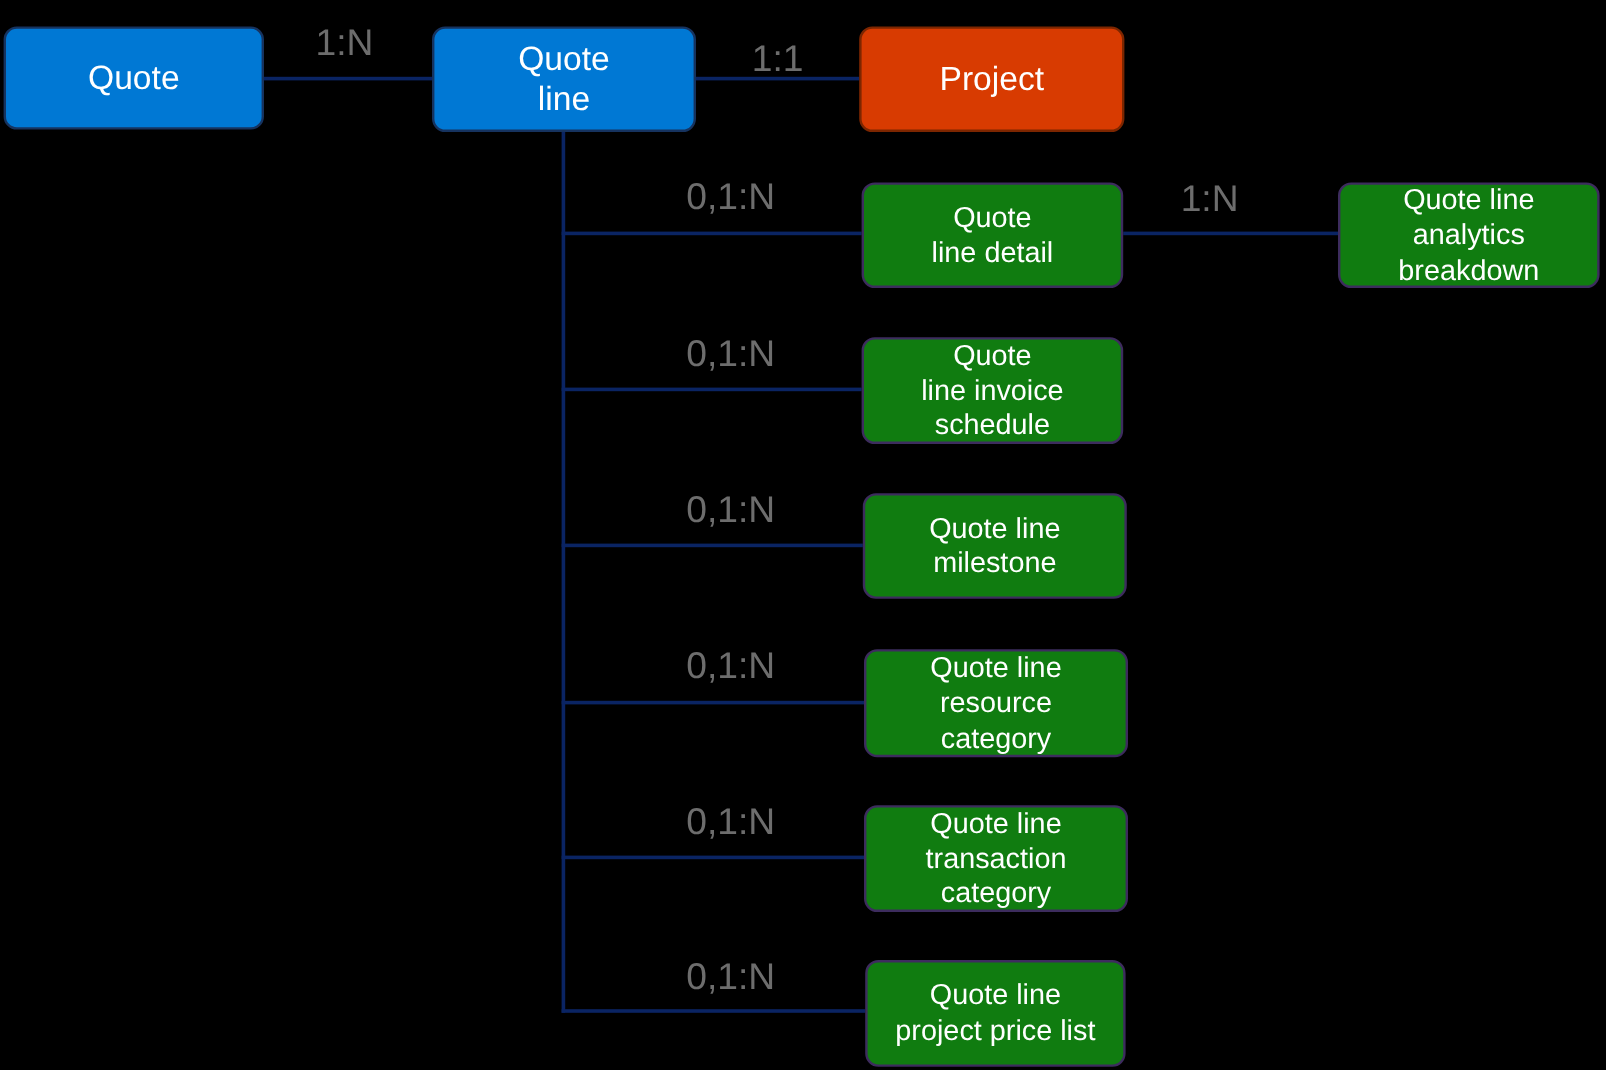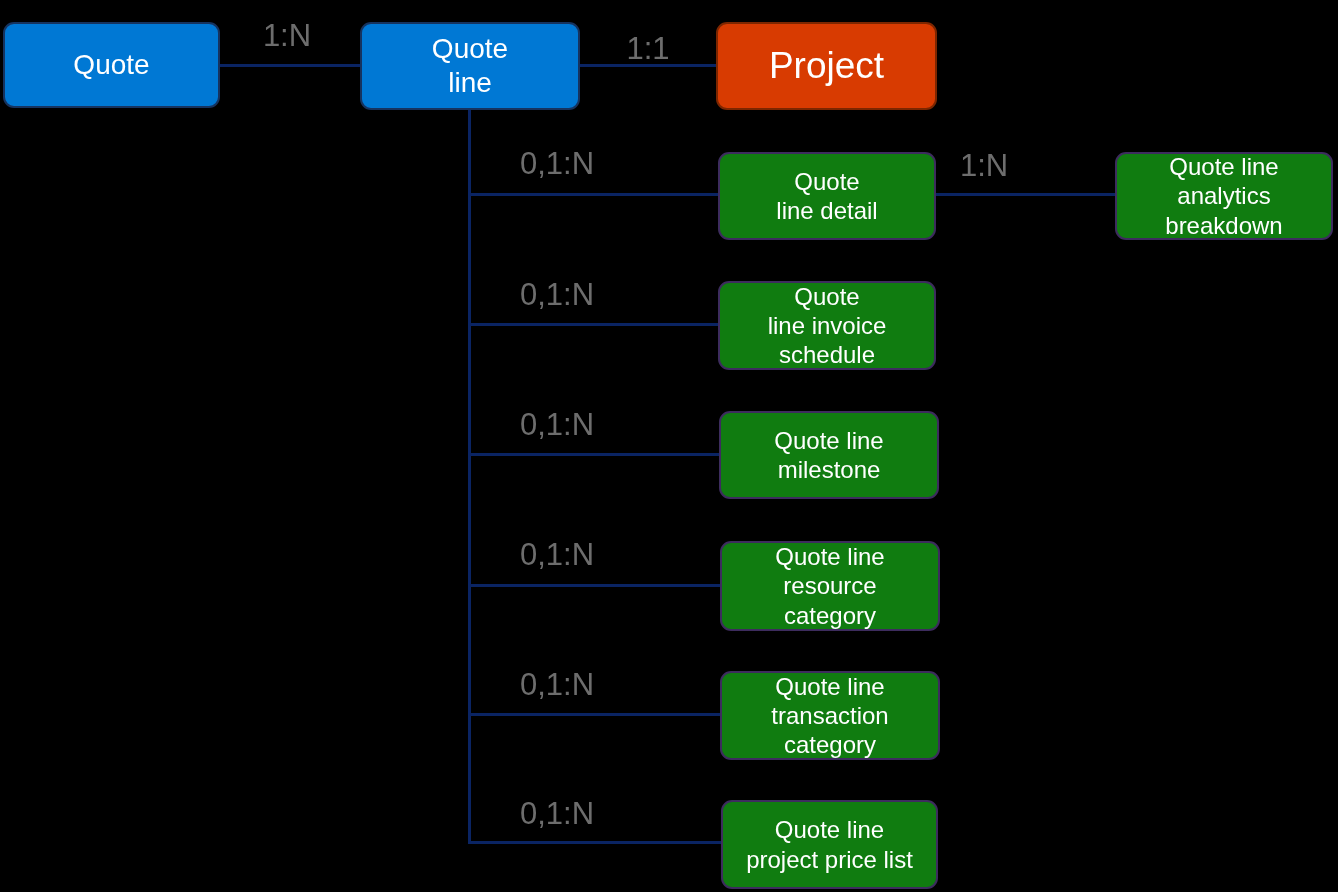--- a/index.html
+++ b/index.html
@@ -29,21 +29,21 @@
     line-height: 1.22;
   }
   .node.blue {
     background: #0078d4;
     border: 2px solid #16335f;
     font-size: 28px;
   }
   .node.orange {
     background: #d83b01;
     border: 2px solid #7d2600;
-    font-size: 37px;
+    font-size: 28px;
   }
   .node.green {
     background: #107c10;
     border: 2px solid #3d2c5e;
     font-size: 24px;
   }
   #node-quote        { left: 3px;    top: 22px;  width: 217px; height: 86px; }
   #node-quote-line   { left: 360px;  top: 22px;  width: 220px; height: 88px; }
   #node-project      { left: 716px;  top: 22px;  width: 221px; height: 88px; }
   #node-detail       { left: 718px;  top: 152px; width: 218px; height: 88px; }
@@ -71,21 +71,21 @@
   #edge-branch-pricelist   { left: 468px; top: 841px; width: 253px; }
   #edge-detail-analytics   { left: 936px; top: 193px; width: 179px; }
   
   .rel-label {
     position: absolute;
     color: #6d6d6d;
     font-size: 31px;
     line-height: 1;
   }
   .rel-label.center { text-align: center; }
-  .rel-label.right  { text-align: left; }
+  .rel-label.right  { text-align: center; }
   #lbl-quote-quoteline    { left: 227px; top: 20px;  width: 120px; }
   #lbl-quoteline-project  { left: 588px; top: 33px;  width: 120px; }
   #lbl-branch-detail      { left: 520px; top: 148px; width: 178px; }
   #lbl-branch-invoice     { left: 520px; top: 279px; width: 178px; }
   #lbl-branch-milestone   { left: 520px; top: 409px; width: 178px; }
   #lbl-branch-resource    { left: 520px; top: 539px; width: 178px; }
   #lbl-branch-transaction { left: 520px; top: 669px; width: 178px; }
   #lbl-branch-pricelist   { left: 520px; top: 798px; width: 178px; }
   #lbl-detail-analytics   { left: 960px; top: 150px; width: 96px;  }
 </style>

